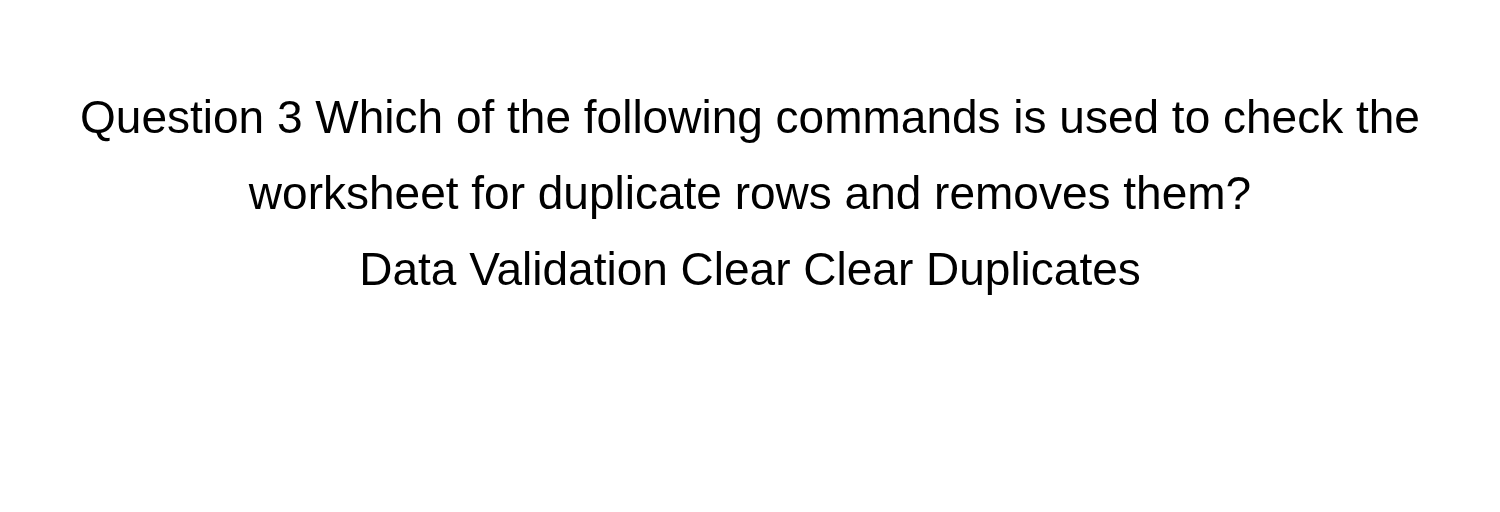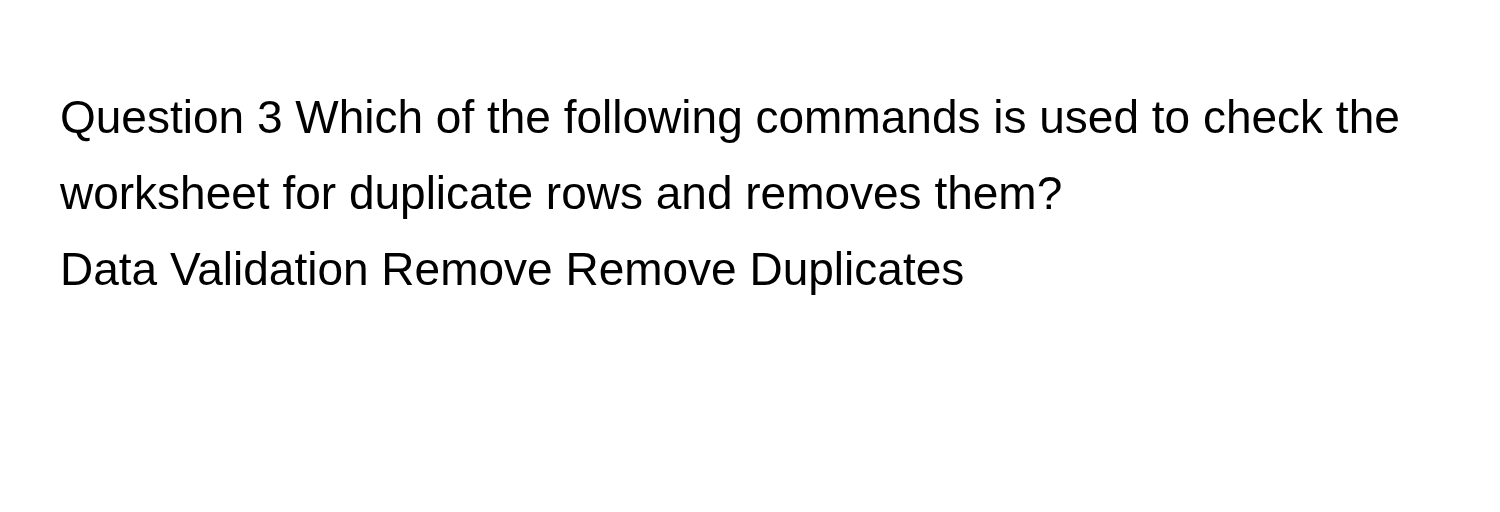--- a/index.html
+++ b/index.html
@@ -12,27 +12,28 @@
       height: 512px;
       background: #ffffff;
       font-family: -apple-system, BlinkMacSystemFont, "Segoe UI", Helvetica, Arial, sans-serif;
       padding: 80px 60px;
       color: #000000;
     }
     .question-block {
       font-size: 46px;
       line-height: 1.65;
       font-weight: 400;
+      text-align: center;
     }
     .question-text {
       display: block;
     }
     .options-line {
       display: block;
     }
   </style>
 </head>
 <body>
 
 <div class="question-block">
   <span class="question-text"><span>Question 3</span> <span>Which of the following commands is used to check the worksheet for duplicate rows and removes them?</span></span>
-  <span class="options-line">Data Validation Remove Remove Duplicates</span>
+  <span class="options-line">Data Validation Clear Clear Duplicates</span>
 </div>
 
 </body></html>

